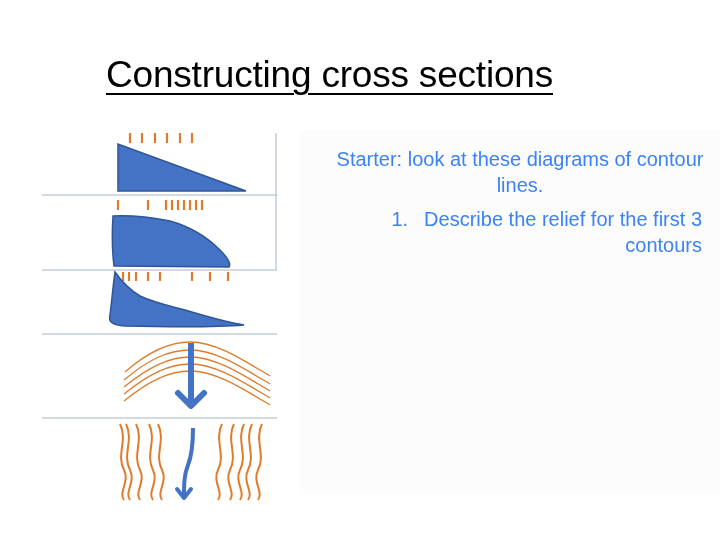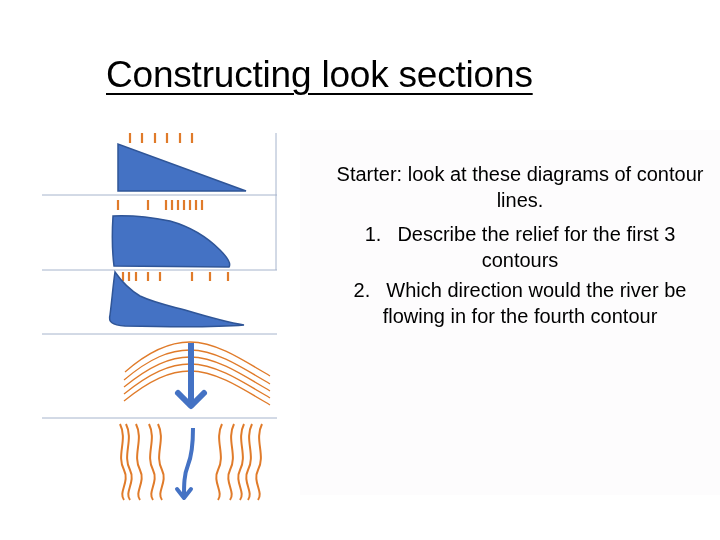--- a/index.html
+++ b/index.html
@@ -12,44 +12,41 @@
     position: absolute; left: 106px; top: 54px;
     font-size: 37px; color: #000000; text-decoration: underline;
     text-decoration-thickness: 2px; text-underline-offset: 6px;
     letter-spacing: -0.2px; white-space: nowrap;
   }
   .text-panel {
     position: absolute; left: 300px; top: 130px; width: 420px; height: 365px;
     background: #fdfcfd;
   }
   .body-text {
-    position: absolute; left: 330px; top: 161px; width: 380px;
-    color: #000000; font-size: 20px; line-height: 26px; text-align: center;
+    position: absolute; left: 330px; top: 146px; width: 380px;
+    color: #3b82f6; font-size: 20px; line-height: 26px; text-align: center;
   }
   .body-text .intro { margin: 0 0 5px 0; }
-  .body-text ol { list-style: none; margin: 8px; padding: 0; }
+  .body-text ol { list-style: none; margin: 8px; padding: 0; text-align: right; }
   .body-text li { margin: 0 0 4px 0; }
   .num { display: inline-block; margin-right: 16px; }
   svg.diagram { position: absolute; left: 0; top: 0; }
 </style>
 </head>
 <body>
 
-<div class="title">Constructing look sections</div>
+<div class="title">Constructing cross sections</div>
 
 <div class="text-panel"></div>
 
 <div class="body-text">
   <p class="intro">Starter: look at these diagrams of contour lines.</p>
   <ol>
     <li>
       <span class="num">1.</span><span>Describe the relief for the first 3 contours</span>
-    </li>
-    <li>
-      <span class="num">2.</span><span>Which direction would the river be flowing in for the fourth contour</span>
     </li>
   </ol>
 </div>
 
 <svg class="diagram" width="720" height="540" viewBox="0 0 720 540">
 
   <g stroke="#a6b4cc" stroke-width="1">
     <line x1="42" y1="195" x2="277" y2="195"></line>
     <line x1="42" y1="270" x2="277" y2="270"></line>
     <line x1="42" y1="334" x2="277" y2="334"></line>

